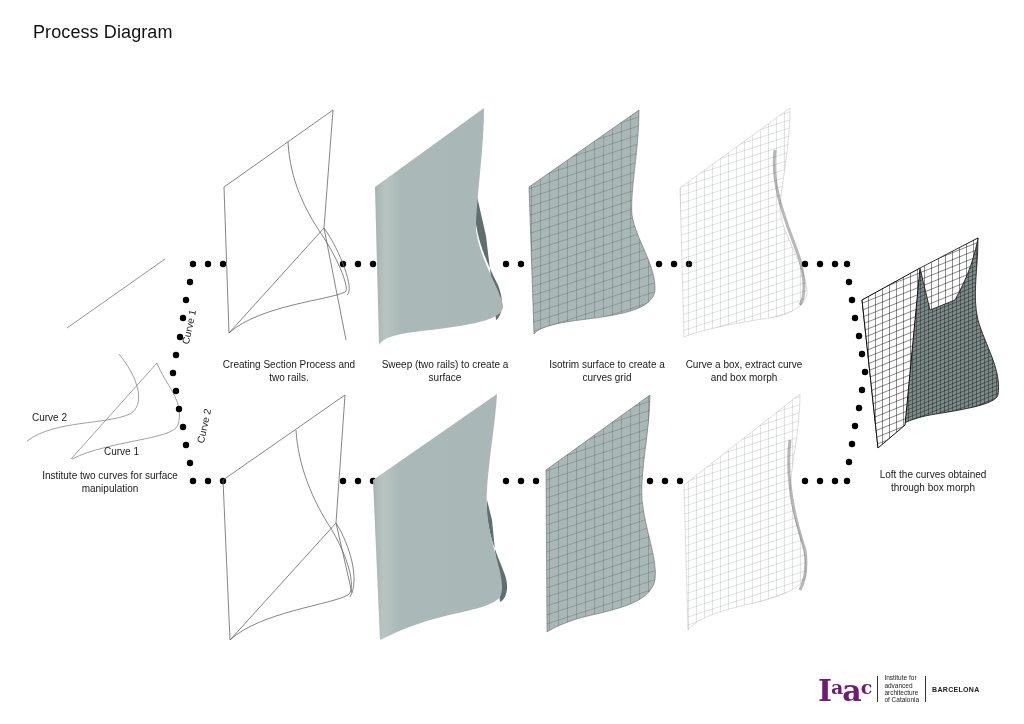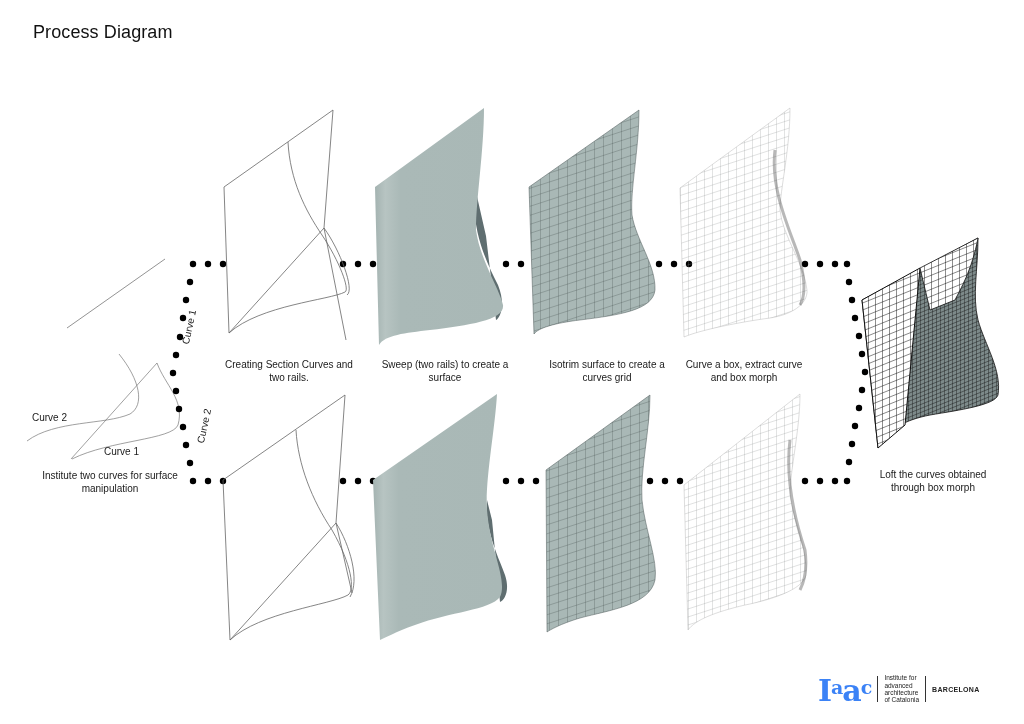--- a/index.html
+++ b/index.html
@@ -4,21 +4,21 @@
 <style>
   html, body { margin:0; padding:0; background:#ffffff; }
   body { width:1024px; height:724px; position:relative; overflow:hidden;
          font-family:"Liberation Sans", "DejaVu Sans", sans-serif; color:#1a1a1a; }
   .title { position:absolute; left:26px; top:22px; font-size:18px; letter-spacing:0.1px; color:#111;margin-left:7px; }
   .canvas { position:absolute; left:0; top:0; }
   .cap { position:absolute; font-size:10px; line-height:13px; text-align:center; color:#1a1a1a; }
   .lbl { position:absolute; font-size:10px; color:#1a1a1a; white-space:nowrap; }
   .rot { transform-origin:left top; }
   .logo { position:absolute; left:818px; top:674px; height:30px; display:flex; align-items:center; }
-  .logo-mark { font-family:"DejaVu Serif", serif; font-weight:bold; font-size:30px; letter-spacing:-1px; color:#3b82f6; line-height:30px; }
+  .logo-mark { font-family:"DejaVu Serif", serif; font-weight:bold; font-size:30px; letter-spacing:-1px; color:#701a75; line-height:30px; }
   .logo-mark sup { font-size:19px; vertical-align:7px; }
   .logo-sep { width:1px; height:26px; background:#333; margin:0 6px; }
   .logo-inst { font-size:6.5px; line-height:7.4px; color:#222; }
   .logo-city { font-size:7px; font-weight:bold; color:#222; letter-spacing:0.3px; }
 </style>
 </head>
 <body>
 
 <div class="title">Process Diagram</div>
 
@@ -171,21 +171,21 @@
 <div class="lbl rot" style="left:195px; top:442px; transform:rotate(-78deg);">Curve 2</div>
 
 <div class="lbl" style="left:32px; top:412px;">Curve 2</div>
 <div class="lbl" style="left:104px; top:446px;">Curve 1</div>
 
 <div class="cap" style="left:20px; top:469px; width:180px;">
   <div>Institute two curves for surface</div>
   <div>manipulation</div>
 </div>
 <div class="cap" style="left:214px; top:358px; width:150px;">
-  <div>Creating Section Curves and</div>
+  <div>Creating Section Process and</div>
   <div>two rails.</div>
 </div>
 <div class="cap" style="left:370px; top:358px; width:150px;">
   <div>Sweep (two rails) to create a</div>
   <div>surface</div>
 </div>
 <div class="cap" style="left:532px; top:358px; width:150px;">
   <div>Isotrim surface to create a</div>
   <div>curves grid</div>
 </div>

